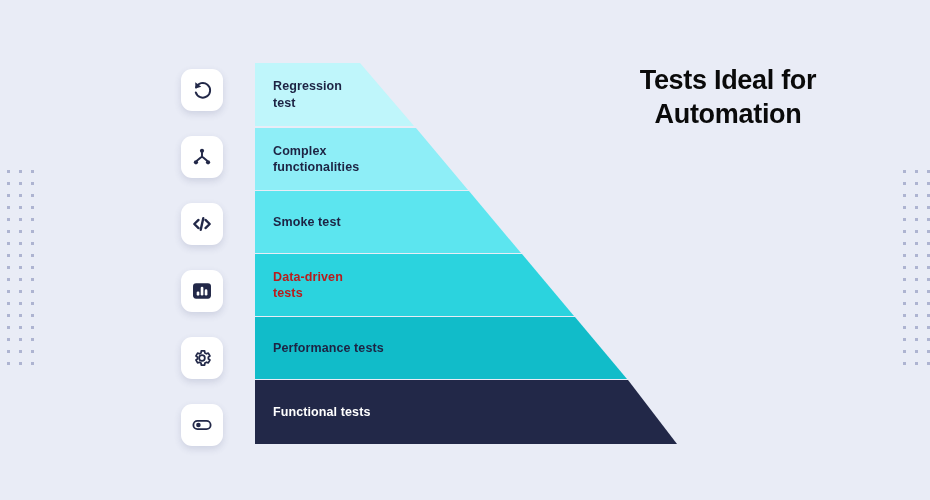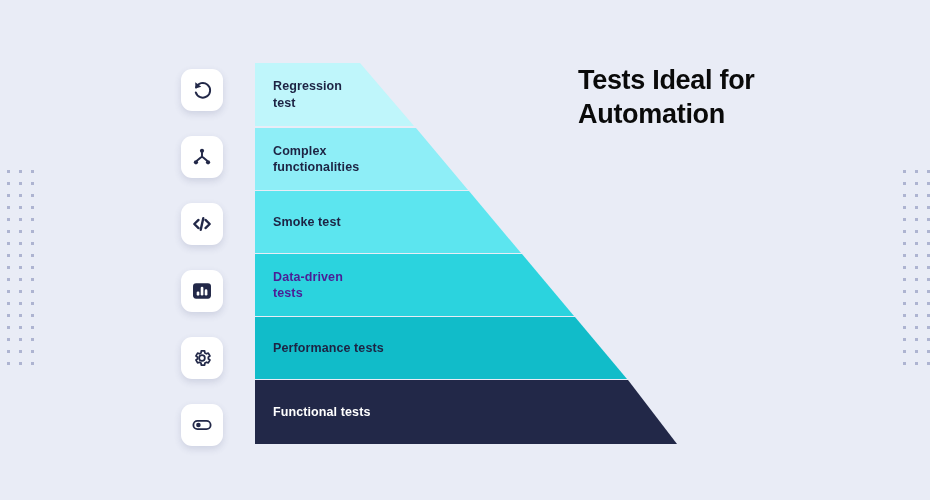--- a/index.html
+++ b/index.html
@@ -98,20 +98,21 @@
     position: absolute;
     left: 578px;
     top: 63px;
     width: 300px;
     font-size: 27px;
     font-weight: bold;
     line-height: 1.26;
     color: #0a0a0a;
     letter-spacing: -0.3px;
     white-space: pre-line;
+    text-align: center;
   }
 </style>
 </head>
 <body>
 
 <div id="stage">
 
   <div class="dot-grid" id="dots-left">
       <span class="dot" style="background: rgb(154, 162, 196);"></span>
       <span class="dot" style="background: rgb(154, 162, 196);"></span>
@@ -245,21 +246,21 @@
         <svg class="band-shape" viewBox="0 0 422 62" preserveAspectRatio="none">
           <polygon points="0,0 161,0 213,62 0,62" fill="#8eeef7"></polygon>
         </svg>
         <div class="band-label" style="color: rgb(29, 35, 67);">Complex
 functionalities</div>
       </div>
       <div class="band" style="top: 191px; height: 62px;">
         <svg class="band-shape" viewBox="0 0 422 62" preserveAspectRatio="none">
           <polygon points="0,0 267,0 319,62 0,62" fill="#2bd3de"></polygon>
         </svg>
-        <div class="band-label" style="color: #4c1d95;">Data-driven
+        <div class="band-label" style="color: #b91c1c;">Data-driven
 tests</div>
       </div>
       <div class="band dark" style="top: 317px; height: 64px;">
         <svg class="band-shape" viewBox="0 0 422 64" preserveAspectRatio="none">
           <polygon points="0,0 373,0 422,64 0,64" fill="#222848"></polygon>
         </svg>
         <div class="band-label" style="color: rgb(255, 255, 255);">Functional tests</div>
       </div>
       <div class="band" style="top: 254px; height: 62px;">
         <svg class="band-shape" viewBox="0 0 422 62" preserveAspectRatio="none">

